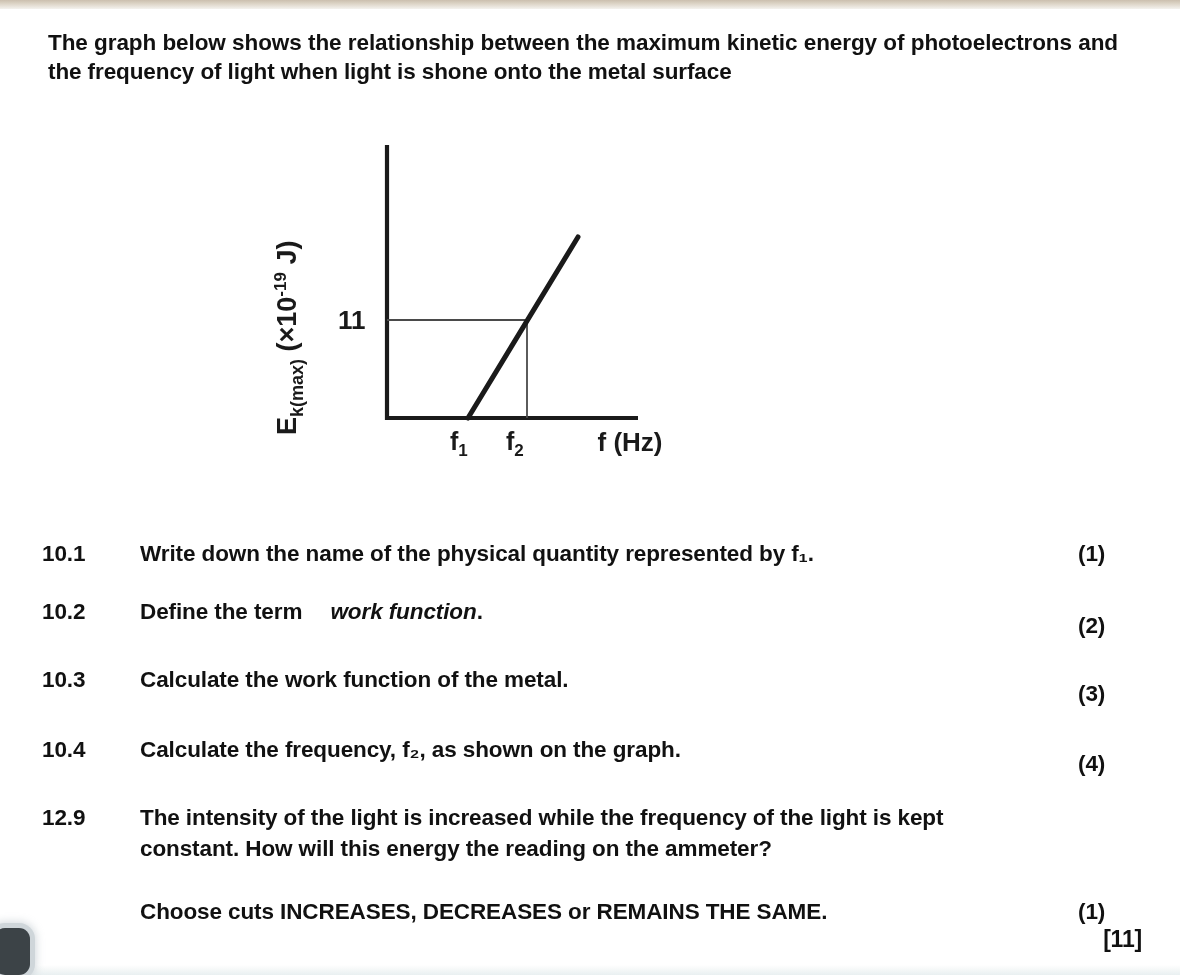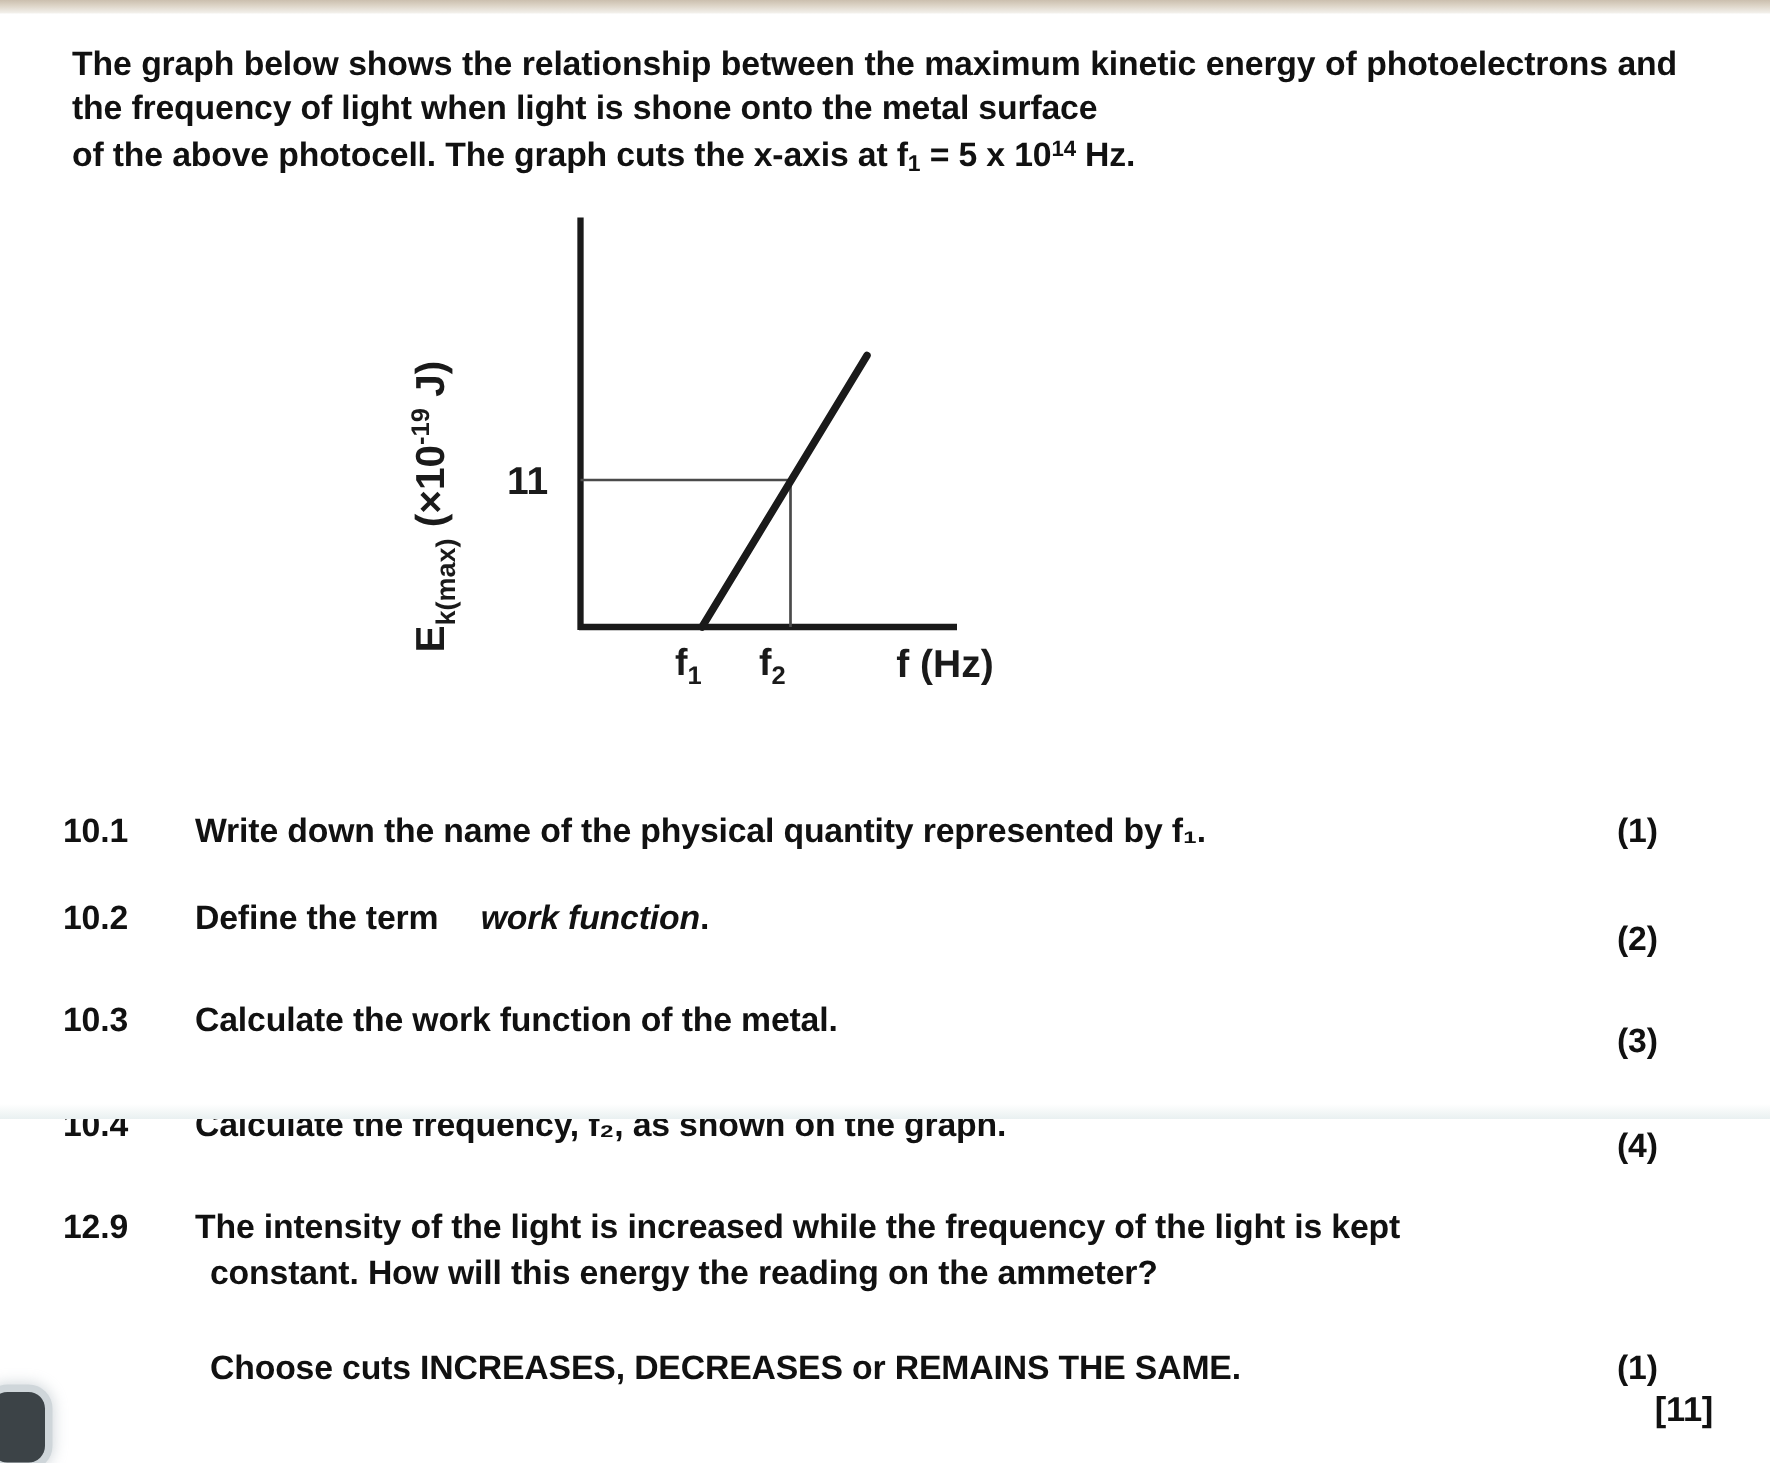--- a/index.html
+++ b/index.html
@@ -37,21 +37,21 @@
     width: 36px; height: 47px;
     border-radius: 11px;
     background: #3c4347;
     box-shadow: 0 0 0 5px #cfd6da, 0 0 9px 6px rgba(195,203,208,.75);
   }
 
   
   #page {
     position: absolute;
     left: 0; top: 0;
-    width: 1180px; height: 746px;
+    width: 1180px; height: 975px;
   }
 
   #intro-paragraph {
     position: absolute;
     left: 48px; top: 28px;
     width: 1070px;
     font-size: 22.5px;
     line-height: 29px;
     font-weight: 600;
     letter-spacing: -0.1px;
@@ -80,21 +80,21 @@
     font-weight: 600;
     letter-spacing: -0.1px;
   }
   .q-number {
     position: absolute;
     left: 0; top: 0;
     width: 92px;
   }
   .q-text {
     position: absolute;
-    left: 88px; top: 0;
+    left: 98px; top: 0;
     width: 900px;
   }
   .q-marks {
     position: absolute;
     right: 0;
     width: 60px;
     text-align: left;
     font-size: 22.5px;
     font-weight: 700;
   }
@@ -120,21 +120,20 @@
 </head>
 <body>
 
 <div id="page">
 
   <div id="scan-top-strip"></div>
 
   <div id="intro-paragraph">
     <span>The graph below shows the relationship between the maximum kinetic energy of</span>
     <span>photoelectrons and the frequency of light when light is shone onto the metal surface</span>
-    <span class="lastline"><span>of the above photocell. The graph cuts the x-axis at f</span><sub>1</sub><span> = 5 x 10</span><sup>14</sup><span> Hz.</span></span>
   </div>
 
   <div id="figure-graph">
     <svg id="graph-svg" width="500" height="340" viewBox="0 0 500 340">
 
       <g>
         <text transform="translate(46,300) rotate(-90)" font-family="Liberation Sans, sans-serif" font-size="27" font-weight="700" fill="#1a1a1a">
           <tspan>E</tspan><tspan dy="7" font-size="18">k(max)</tspan><tspan dy="-7" font-size="27">  (×10</tspan><tspan dy="-10" font-size="17">-19</tspan><tspan dy="10" font-size="27"> J)</tspan>
         </text>
       </g>

